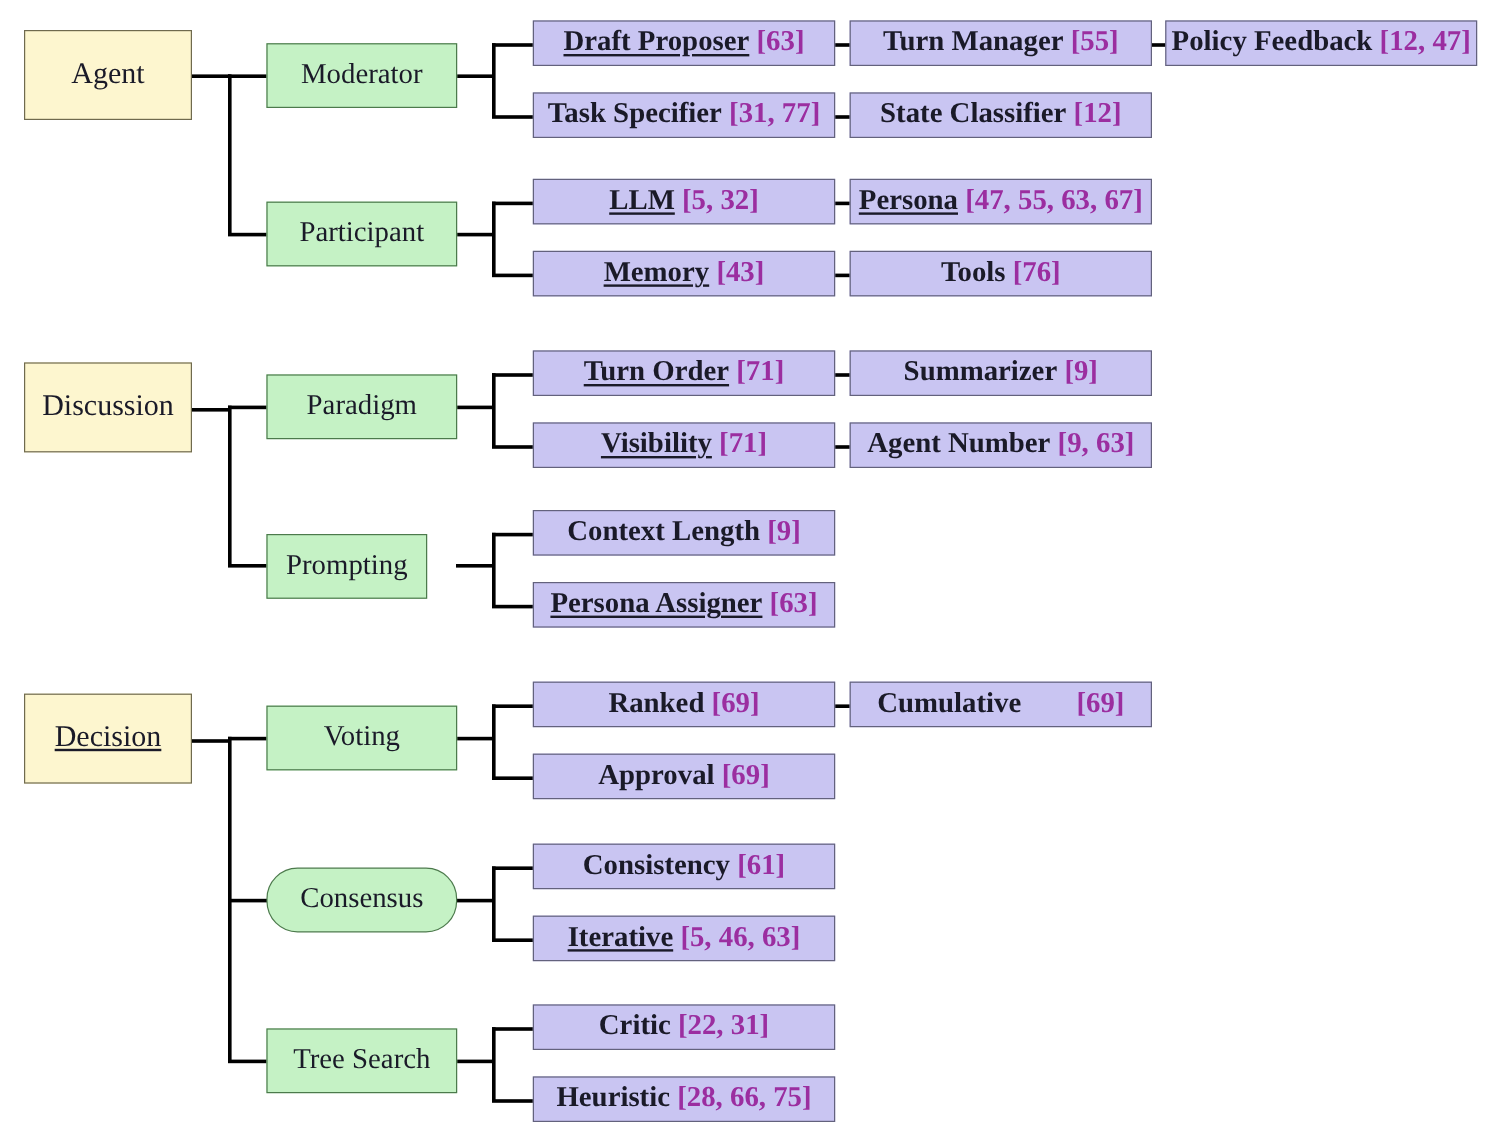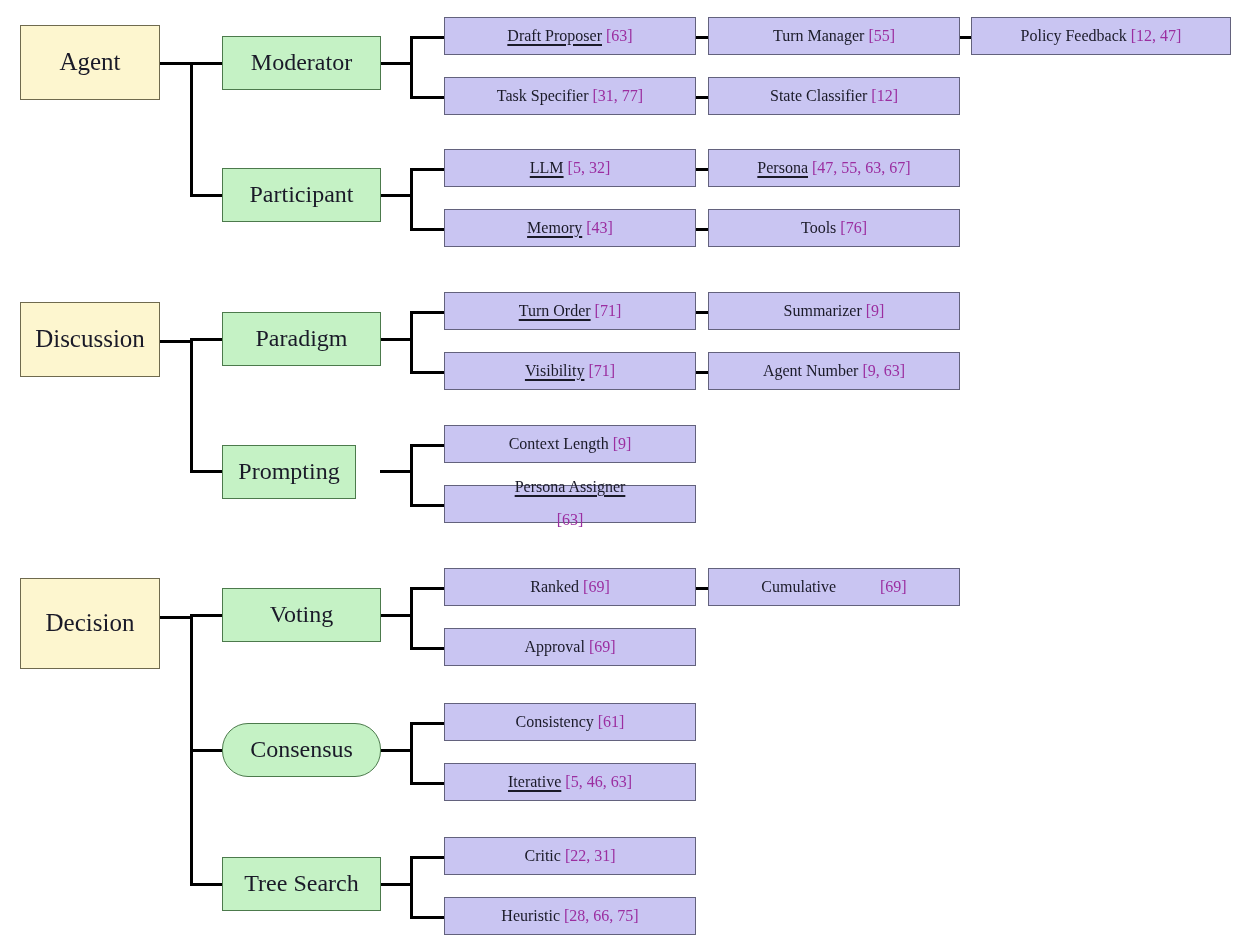--- a/index.html
+++ b/index.html
@@ -39,21 +39,22 @@
     font-size: 25px;
   }
   .lvl2 {
     background: #c5f2c5;
     border-color: #4c7a4c;
     font-size: 24px;
   }
   .lvl3, .lvl4, .lvl5 {
     background: #c9c5f2;
     border-color: #63627d;
-    font-size: 16px;
+    font-size: 24px;
+    font-weight: bold;
   }
   .label-txt { display: inline; }
   .lnk {
     text-decoration: underline;
     text-decoration-thickness: 1.5px;
     text-underline-offset: 2.5px;
     color: #1a1a28;
   }
   .cite {
     color: #9b2ea0;
@@ -213,21 +214,21 @@
       <span>&nbsp;</span>
       <span class="cite">[9, 63]</span>
   </div>
 
   <div class="node lvl3" style="left:444px; top:425px; width:252px; height:38px;">
     <span>Context Length</span>
       <span>&nbsp;</span>
       <span class="cite">[9]</span>
   </div>
 
-  <div class="node lvl3" style="left:444px; top:485px; width:252px; height:38px;flex-direction:column;">
+  <div class="node lvl3" style="left:444px; top:485px; width:252px; height:38px;">
     <span class="lnk">Persona Assigner</span>
       <span>&nbsp;</span>
       <span class="cite">[63]</span>
   </div>
 
   <div class="ln ln-h" style="left:160px; top:616px; width:32px;"></div>
   <div class="ln ln-v" style="left:190px; top:614px; height:271px;"></div>
   <div class="ln ln-h" style="left:190px; top:614px; width:34px;"></div>
   <div class="ln ln-h" style="left:190px; top:749px; width:34px;"></div>
   <div class="ln ln-h" style="left:190px; top:883px; width:34px;"></div>
@@ -241,21 +242,21 @@
   <div class="ln ln-h" style="left:380px; top:749px; width:32px;"></div>
   <div class="ln ln-v" style="left:410px; top:722px; height:62px;"></div>
   <div class="ln ln-h" style="left:410px; top:722px; width:35px;"></div>
   <div class="ln ln-h" style="left:410px; top:782px; width:35px;"></div>
 
   <div class="ln ln-h" style="left:380px; top:883px; width:32px;"></div>
   <div class="ln ln-v" style="left:410px; top:856px; height:62px;"></div>
   <div class="ln ln-h" style="left:410px; top:856px; width:35px;"></div>
   <div class="ln ln-h" style="left:410px; top:916px; width:35px;"></div>
 
-  <div class="node lvl1" style="left:20px; top:578px; width:140px; height:91px;">
+  <div class="node lvl1" style="left:20px; top:578px; width:140px; height:75px;text-decoration:underline;">
     <span class="label-txt">Decision</span>
   </div>
 
   <div class="node lvl2" style="left:222px; top:588px; width:159px; height:54px;">
     <span class="label-txt">Voting</span>
   </div>
 
   <div class="node lvl2" style="left:222px; top:723px; width:159px; height:54px;border-radius:26px;">
     <span class="label-txt">Consensus</span>
   </div>

